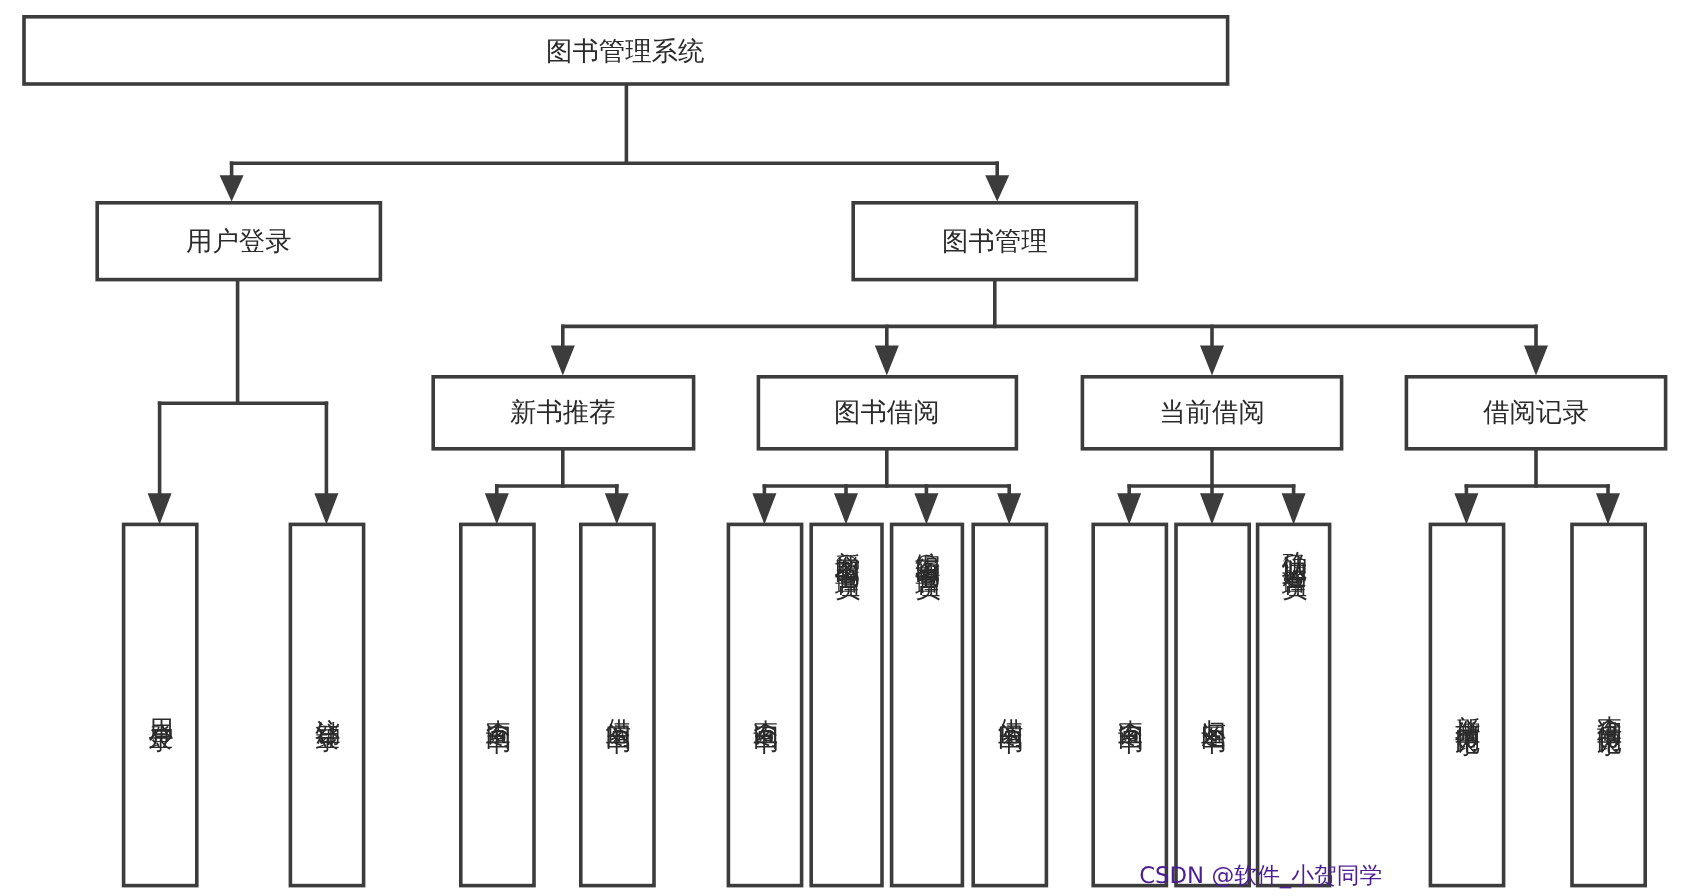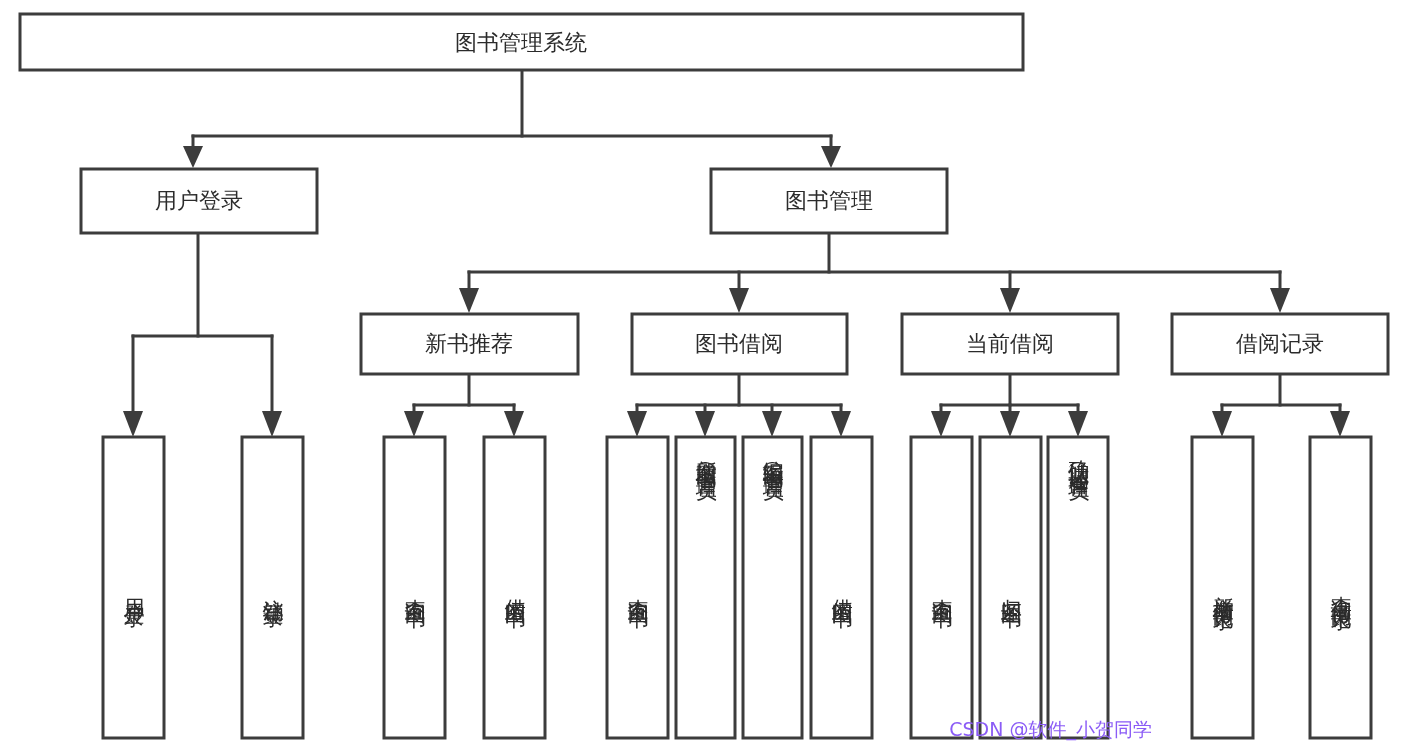--- a/index.html
+++ b/index.html
@@ -64,21 +64,21 @@
     letter-spacing: 3px;
     white-space: nowrap;
     text-align: center;
   }
   .watermark {
     position: absolute;
     right: 8px;
     bottom: 4px;
     font-family: "DejaVu Sans", "Liberation Sans", sans-serif;
     font-size: 19px;
-    color: #8b5cf6;
+    color: #4c1d95;
     white-space: nowrap;
     pointer-events: none;
     user-select: none;
   }
 </style>
 </head>
 <body>
 
 <div id="diagram-root">
 

